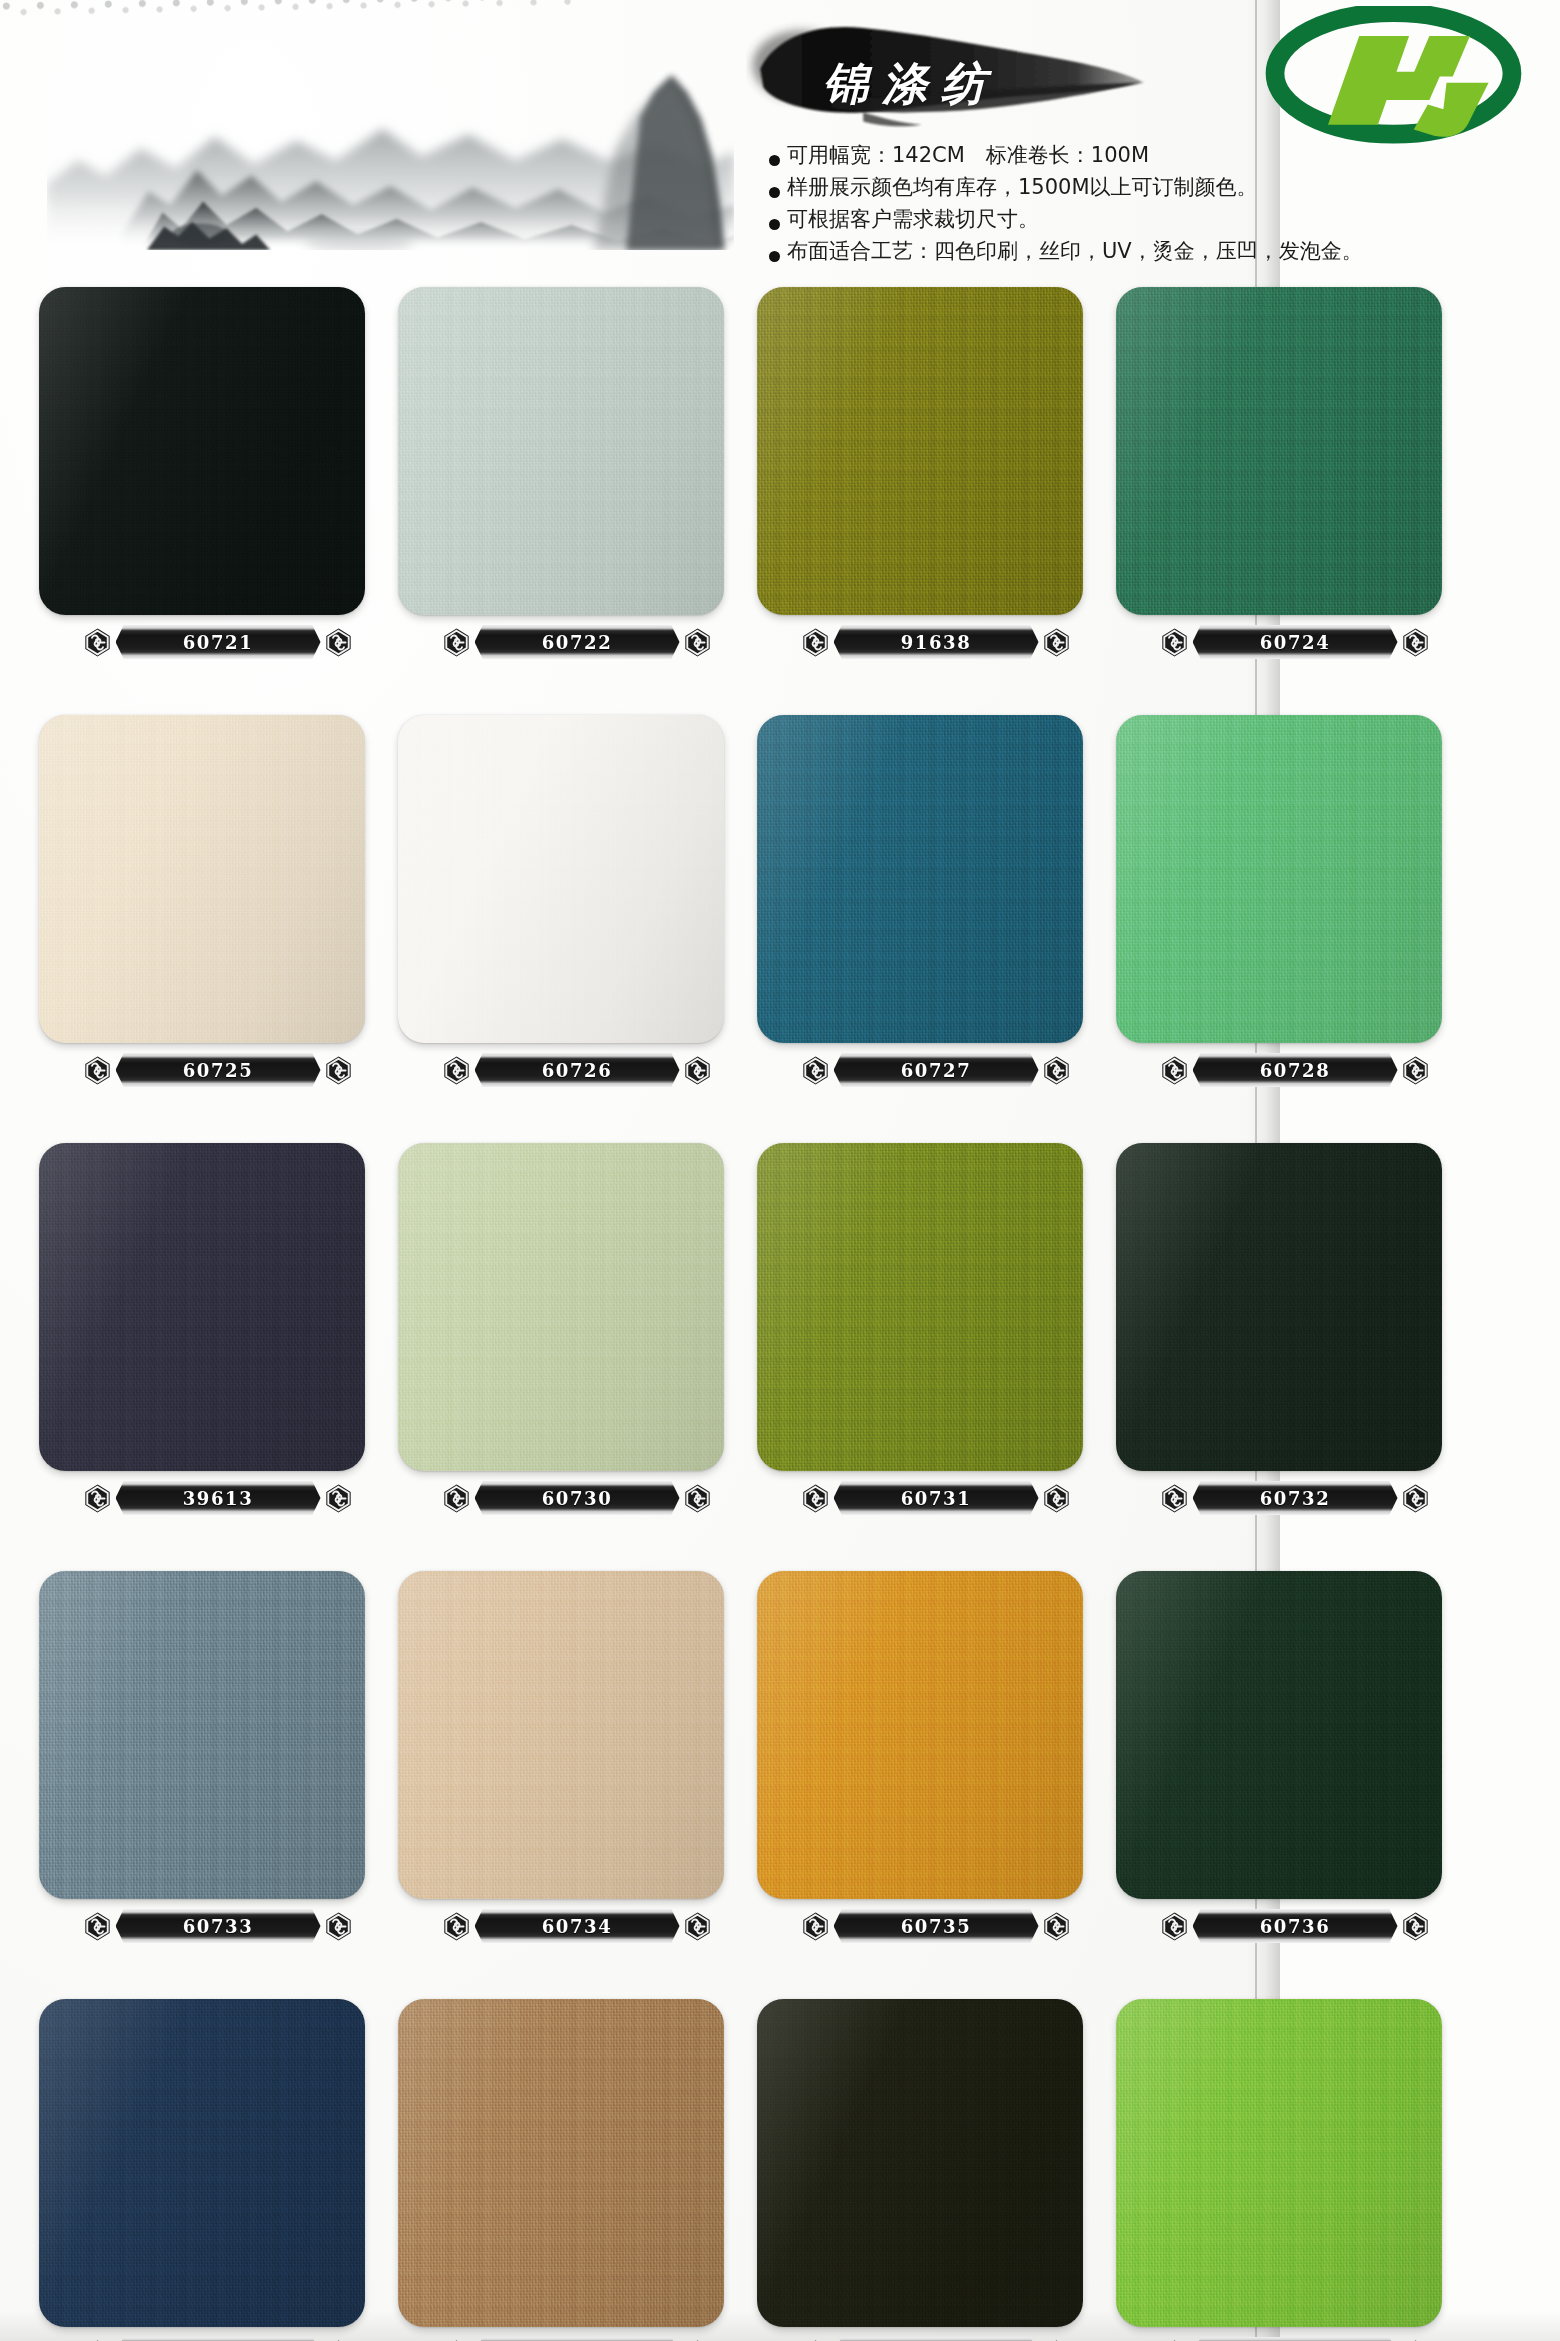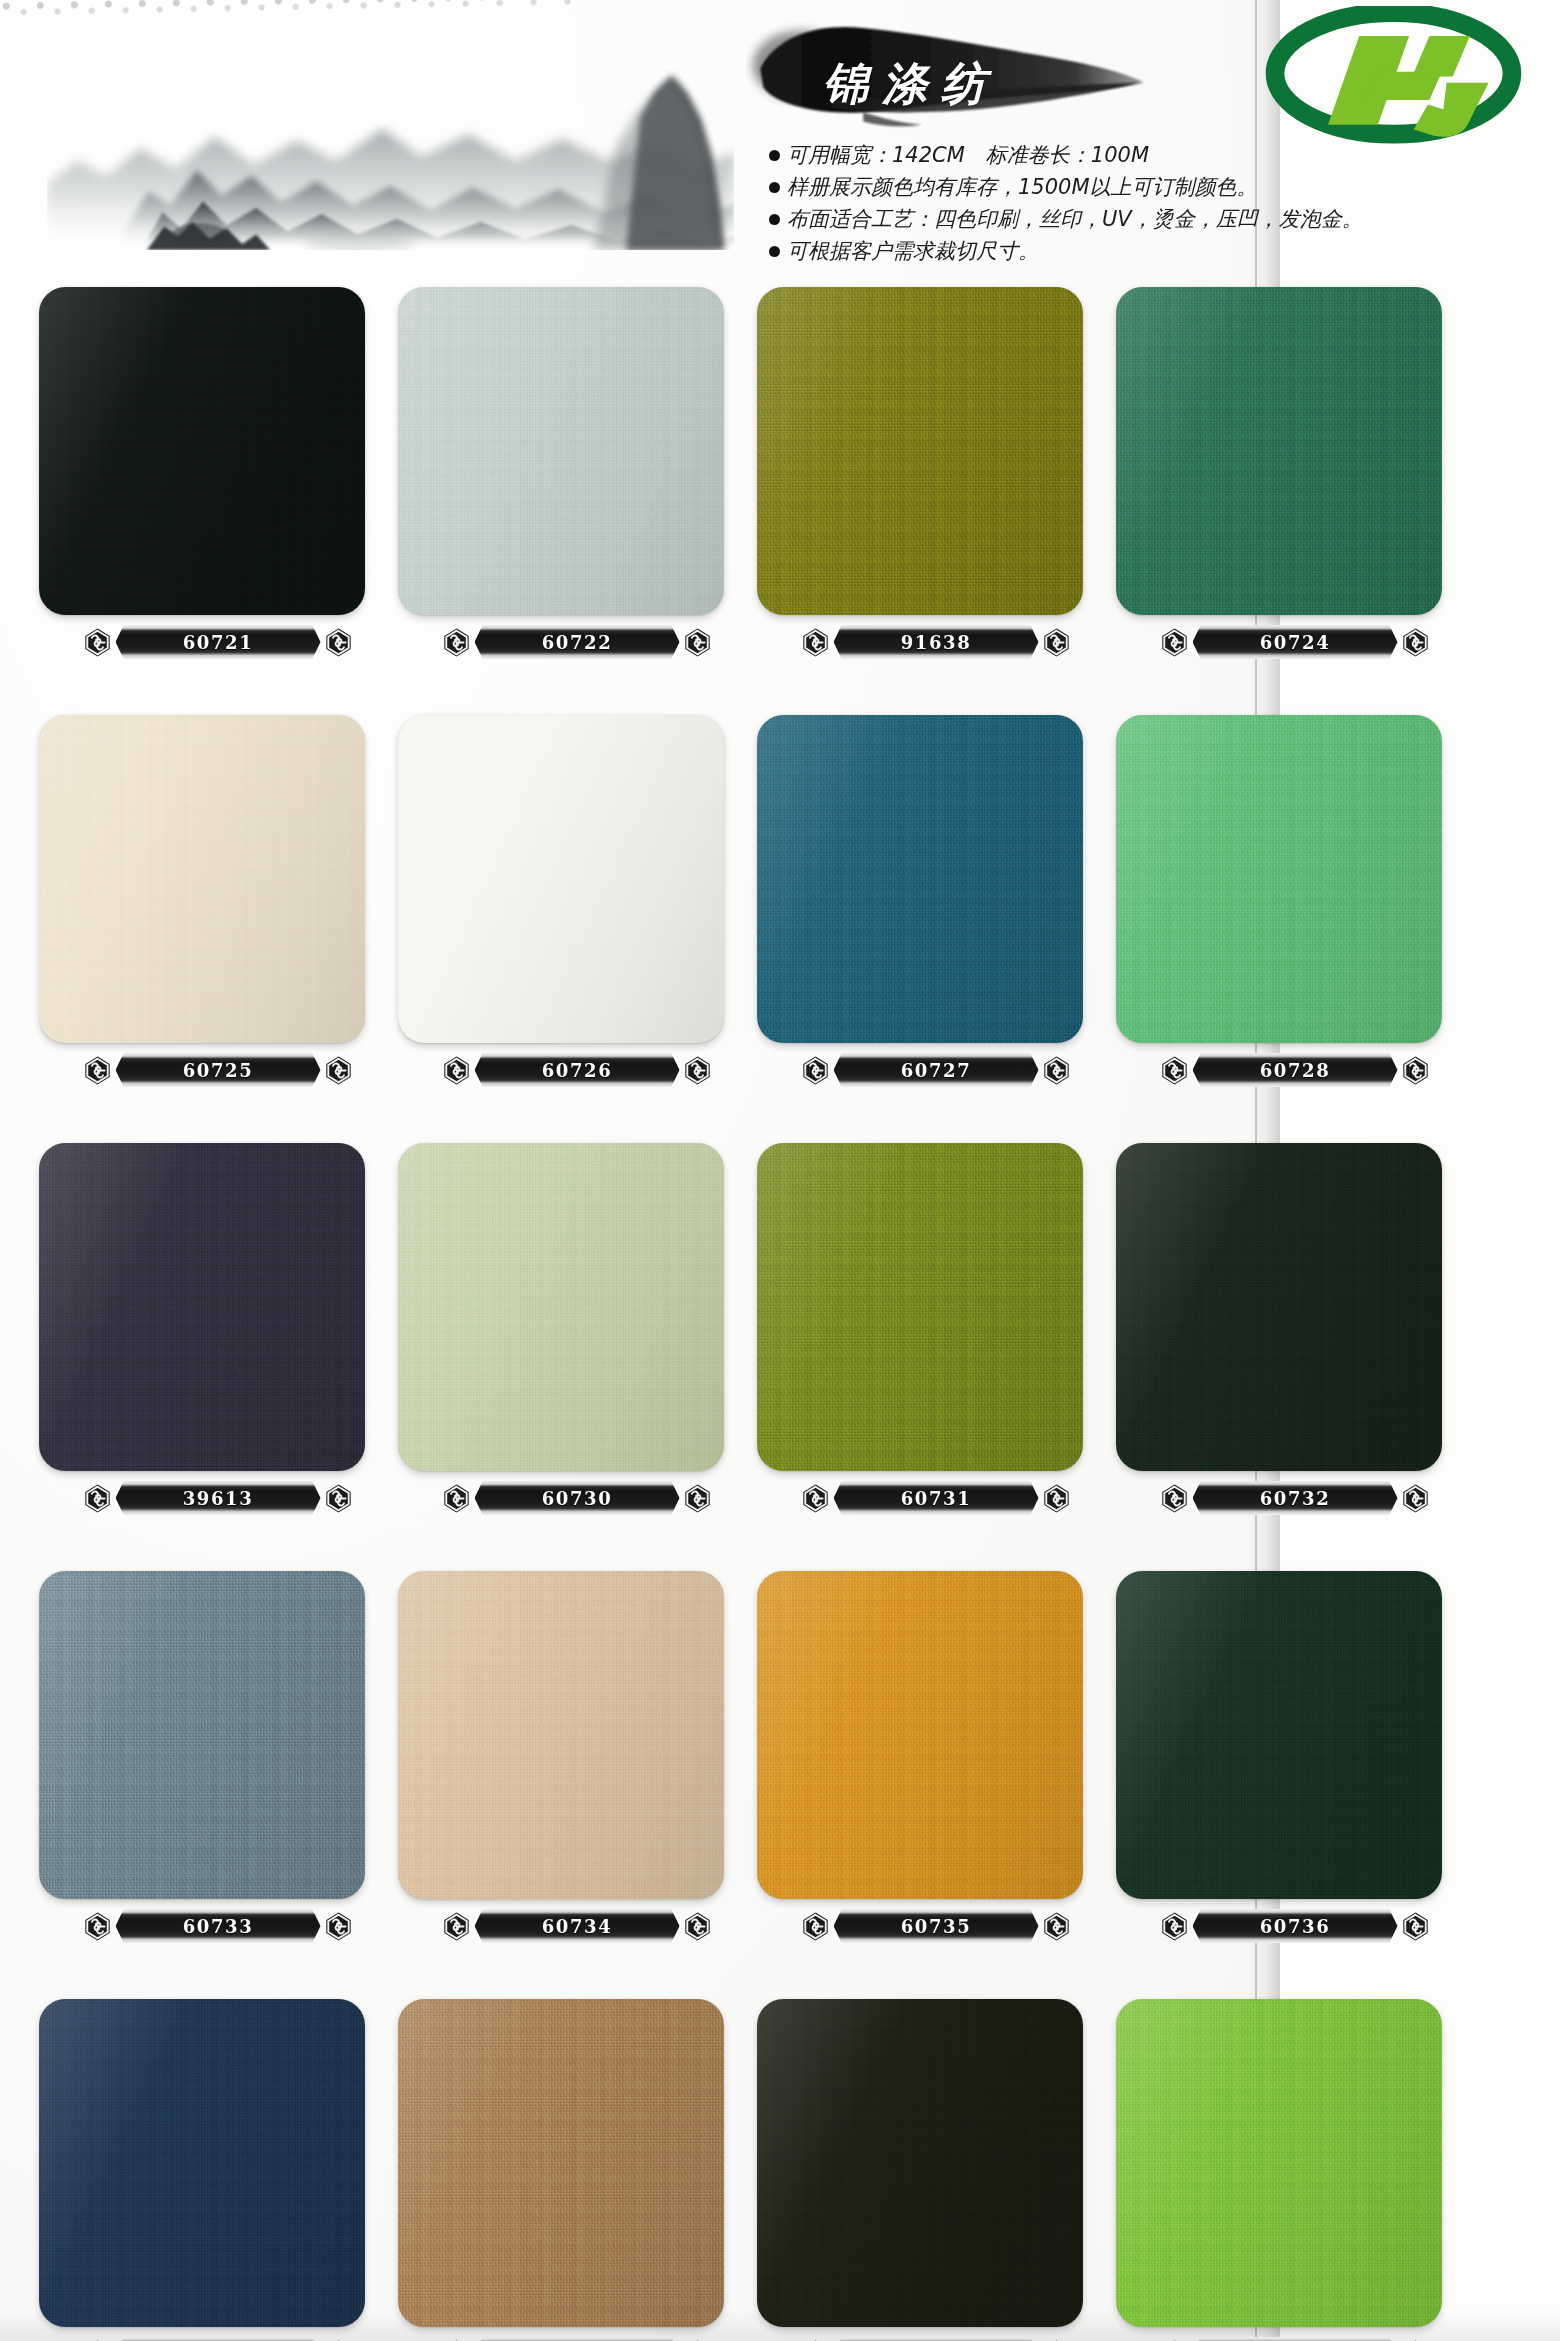--- a/index.html
+++ b/index.html
@@ -66,21 +66,21 @@
 
   
   .logo { position: absolute; right: 35px; top: 6.2px; width: 265px; height: 141px; }
 
   
   .specs {
     position: absolute; left: 769px; top: 139px; width: 671px;
     font-size: 21px; line-height: 32px; color: #1b1b1b;
     font-family: "DejaVu Sans", "Liberation Sans", sans-serif;
   }
-  .spec-line { display: flex; align-items: flex-start; white-space: nowrap; font-style: italic; }
+  .spec-line { display: flex; align-items: center; white-space: nowrap; }
   .spec-bullet {
     flex: 0 0 auto; width: 11px; height: 11px; border-radius: 50%;
     background: #111; margin-top: 11px; margin-right: 7px;
   }
   .spec-text { flex: 1 1 auto; }
 
   
   .grid {
     position: absolute; left: 0; top: 287px; width: 1530px;
     display: grid;
@@ -234,25 +234,25 @@
       <div class="spec-line">
         <span class="spec-bullet"></span>
         <span class="spec-text">可用幅宽：142CM　标准卷长：100M</span>
       </div>
       <div class="spec-line">
         <span class="spec-bullet"></span>
         <span class="spec-text">样册展示颜色均有库存，1500M以上可订制颜色。</span>
       </div>
       <div class="spec-line">
         <span class="spec-bullet"></span>
-        <span class="spec-text">布面适合工艺：四色印刷，丝印，UV，烫金，压凹，发泡金。</span>
+        <span class="spec-text">可根据客户需求裁切尺寸。</span>
       </div>
       <div class="spec-line">
         <span class="spec-bullet"></span>
-        <span class="spec-text">可根据客户需求裁切尺寸。</span>
+        <span class="spec-text">布面适合工艺：四色印刷，丝印，UV，烫金，压凹，发泡金。</span>
       </div>
     </div>
   </div>
 
   <div class="grid" id="swatch-grid">
       <div class="cell">
     <div class="swatch" style="background:#0d1411">
       <div class="weave"></div>
       <div class="sheen"></div>
     </div>

